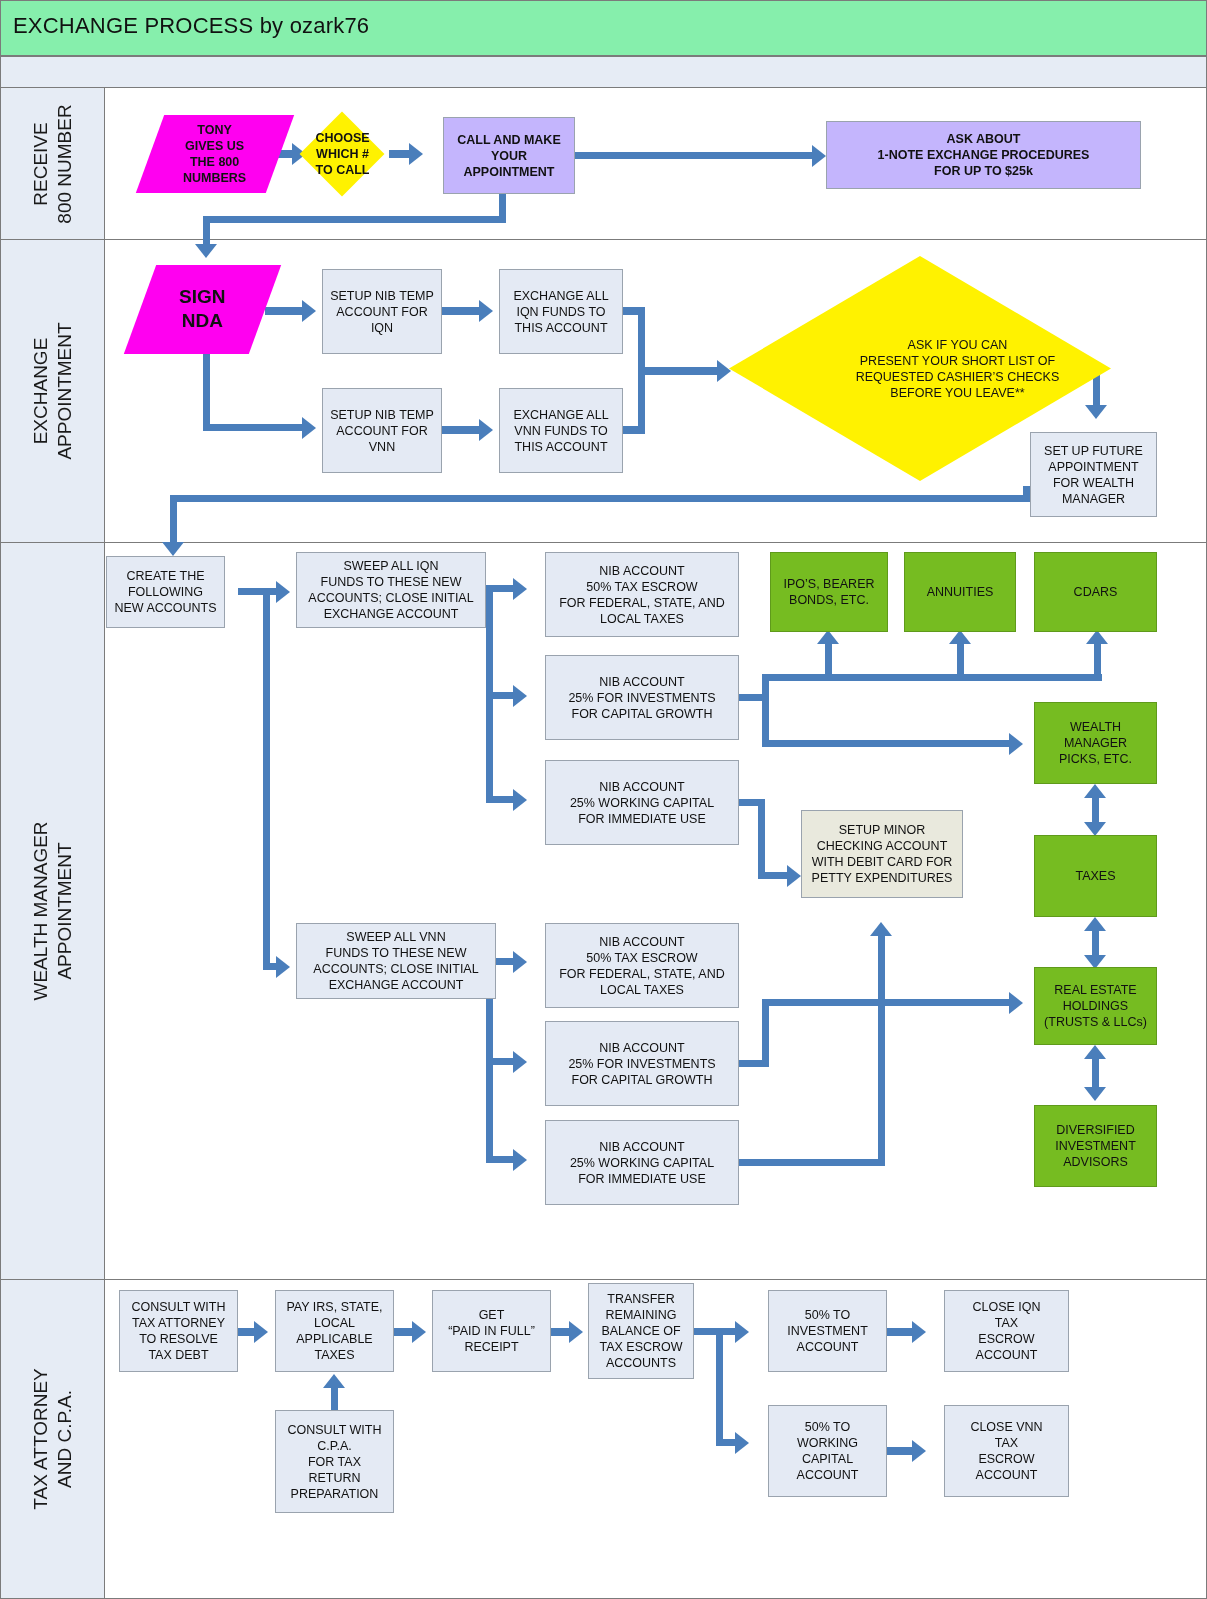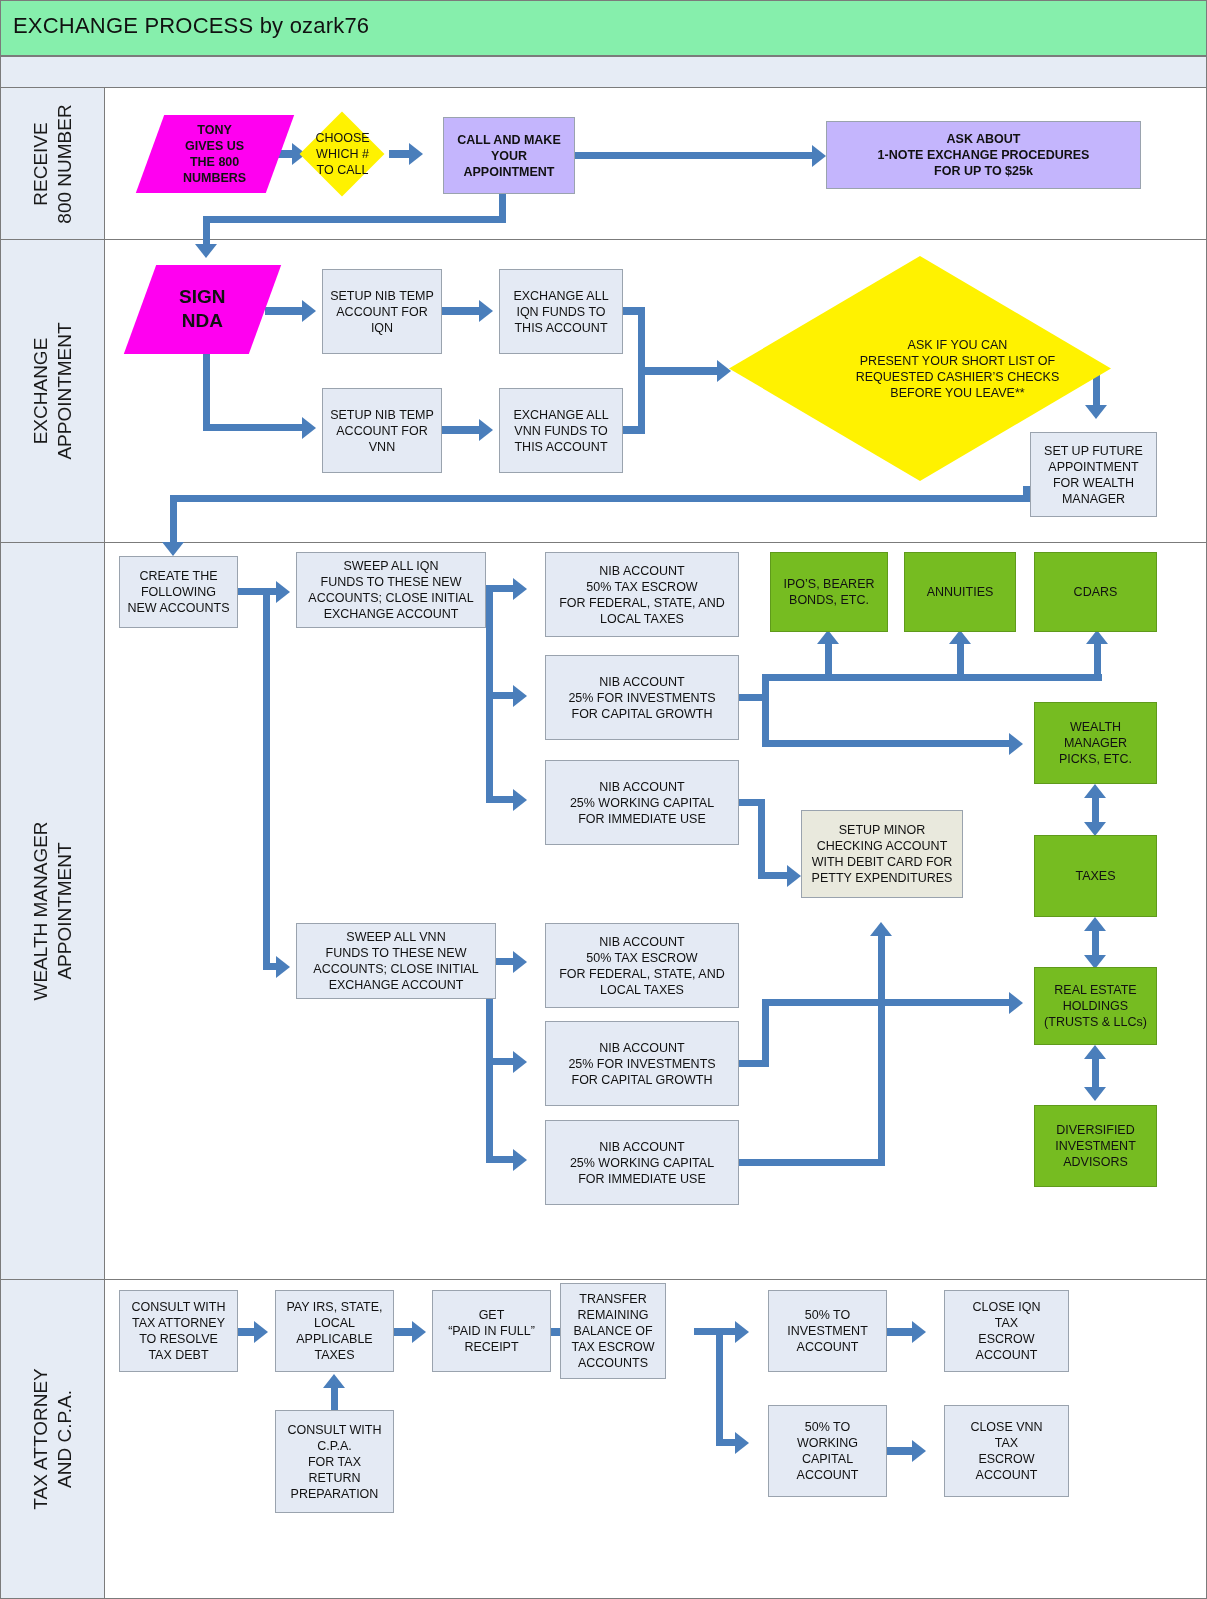--- a/index.html
+++ b/index.html
@@ -28,21 +28,21 @@
   .n-green{background:#76BC21;border:1px solid #5f9a1b;}
   .n-beige{background:#E9E9DD;border:1px solid #9aa3ae;}
 
   .n-para{background:#FF00F0;border:none;transform:skewX(-20deg);font-weight:bold;}
   .n-para > span{transform:skewX(20deg);display:block;}
 
   .n-diam{background:transparent;border:none;}
   .n-diam .dshape{position:absolute;left:0;top:0;width:100%;height:100%;
         background:#FFF200;transform:rotate(45deg);}
   .n-diam .dtext{position:relative;z-index:2;width:100%;text-align:center;}
-  .n-diam.small .dtext{font-weight:normal;font-size:12.5px;}
+  .n-diam.small .dtext{font-weight:bold;font-size:12.5px;}
 
   
   .c{position:absolute;background:#4A7EBB;z-index:3;}
   .ah{position:absolute;width:0;height:0;z-index:4;}
   .ah-r{border-top:11px solid transparent;border-bottom:11px solid transparent;border-left:14px solid #4A7EBB;}
   .ah-d{border-left:11px solid transparent;border-right:11px solid transparent;border-top:14px solid #4A7EBB;}
   .ah-u{border-left:11px solid transparent;border-right:11px solid transparent;border-bottom:14px solid #4A7EBB;}
 </style>
 </head>
 <body>
@@ -160,21 +160,21 @@
   <div class="node n-box" style="left:1030px;top:432px;width:127px;height:85px;">
     <span>SET UP FUTURE<br>APPOINTMENT<br>FOR WEALTH<br>MANAGER</span>
   </div>
 
   <div class="c" style="left:1023px;top:486px;width:34px;height:7px;"></div>
   <div class="c" style="left:1023px;top:486px;width:7px;height:16px;"></div>
   <div class="c" style="left:170px;top:495px;width:860px;height:7px;"></div>
   <div class="c" style="left:170px;top:495px;width:7px;height:50px;"></div>
   <div class="ah ah-d" style="left:162px;top:542px;"></div>
 
-  <div class="node n-box" style="left:119px;top:556px;width:119px;height:72px;">
+  <div class="node n-box" style="left:106px;top:556px;width:119px;height:72px;">
     <span>CREATE THE<br>FOLLOWING<br>NEW ACCOUNTS</span>
   </div>
 
   <div class="c" style="left:238px;top:588px;width:32px;height:7px;"></div>
   <div class="c" style="left:263px;top:588px;width:7px;height:382px;"></div>
   <div class="c" style="left:263px;top:588px;width:16px;height:7px;"></div>
   <div class="ah ah-r" style="left:276px;top:581px;"></div>
   <div class="c" style="left:263px;top:963px;width:16px;height:7px;"></div>
   <div class="ah ah-r" style="left:276px;top:956px;"></div>
 
@@ -303,21 +303,21 @@
   </div>
   <div class="c" style="left:394px;top:1328px;width:22px;height:8px;"></div>
   <div class="ah ah-r" style="left:412px;top:1321px;"></div>
 
   <div class="node n-box" style="left:432px;top:1290px;width:119px;height:82px;">
     <span>GET<br>“PAID IN FULL”<br>RECEIPT</span>
   </div>
   <div class="c" style="left:551px;top:1328px;width:22px;height:8px;"></div>
   <div class="ah ah-r" style="left:569px;top:1321px;"></div>
 
-  <div class="node n-box" style="left:560px;top:1283px;width:106px;height:96px;">
+  <div class="node n-box" style="left:588px;top:1283px;width:106px;height:96px;">
     <span>TRANSFER<br>REMAINING<br>BALANCE OF<br>TAX ESCROW<br>ACCOUNTS</span>
   </div>
 
   <div class="node n-box" style="left:275px;top:1410px;width:119px;height:103px;">
     <span>CONSULT WITH<br>C.P.A.<br>FOR TAX<br>RETURN<br>PREPARATION</span>
   </div>
   <div class="c" style="left:331px;top:1386px;width:7px;height:26px;"></div>
   <div class="ah ah-u" style="left:323px;top:1374px;"></div>
 
   <div class="c" style="left:694px;top:1328px;width:28px;height:7px;"></div>

